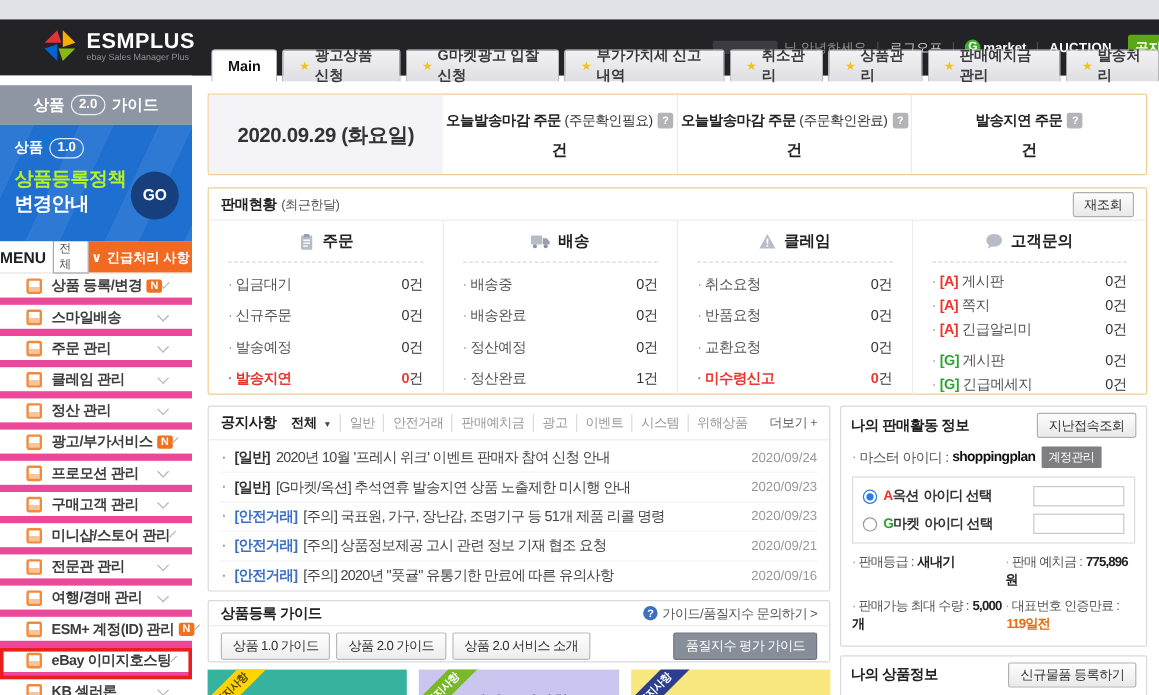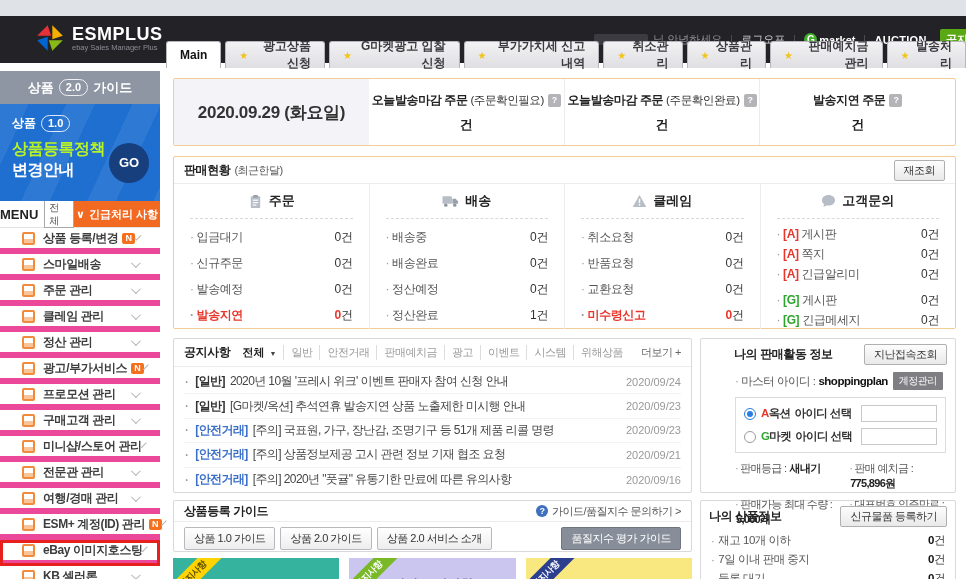--- a/index.html
+++ b/index.html
@@ -18,21 +18,21 @@
   .greet { color:#8f8f97; }
   .ub-sep { width:1px; height:10px; background:#4b4b52; margin:0 9px; }
   .logout { color:#cfcfd5; }
   .gm { display:flex; align-items:center; }
   .gm-g { width:13px; height:13px; border-radius:50%; background:#3fae29; color:#fff; font-size:10px; font-weight:bold; text-align:center; line-height:13px; margin-right:2px; }
   .gm-rest { color:#fff; font-weight:bold; }
   .auction { color:#fff; font-weight:bold; letter-spacing:.3px; }
   .notice-badge { background:#5aa814; color:#fff; font-size:11px; font-weight:bold; padding:3px 6px; border-radius:2px; margin-left:10px; margin-right:-8px; }
 
   
-  .tabs { position:absolute; left:166px; top:25px; display:flex; gap:4px;text-align:right; }
+  .tabs { position:absolute; left:176px; top:25px; display:flex; gap:4px; }
   .tab { height:27px; display:flex; align-items:center; padding:0 13px; font-size:12px; font-weight:bold; color:#3a3a3e;
          background:linear-gradient(180deg,#f2f2f4,#dfdfe3); border:1px solid #b6b6bc; border-bottom:none; border-radius:3px 3px 0 0; cursor:pointer; }
   .tab .star { color:#f0c419; font-size:10px; margin-right:4px; }
   .tab.active { background:#fff; color:#111; }
 
   
   .sidebar { position:absolute; left:0; top:47px; width:160px; height:532px; background:#fff; }
   .guide-banner { margin-top:8px; height:33px; background:#8e96a3; color:#fff; display:flex; align-items:center; justify-content:center; font-size:13px; font-weight:bold; gap:5px; cursor:pointer; }
   .pill { border:1px solid rgba(255,255,255,.85); border-radius:9px; padding:0 6px; font-size:11px; font-weight:bold; line-height:15px; }
   .promo { position:relative; height:97px; background:#1e6fd0; background-image:repeating-linear-gradient(115deg, rgba(255,255,255,.07) 0 26px, rgba(255,255,255,0) 26px 60px); padding:11px 0 0 12px; cursor:pointer; }
@@ -103,21 +103,21 @@
   .more-link { margin-left:auto; font-size:11px; color:#666; letter-spacing:-.5px; cursor:pointer; }
   .notice-list { padding:3px 10px 0; }
   .n-row { display:flex; align-items:center; height:24.4px; border-bottom:1px solid #f3f3f3; cursor:pointer; }
   .n-row:last-child { border-bottom:none; }
   .n-row::before { content:"·"; color:#999; margin-right:6px; }
   .n-cat { font-size:12px; font-weight:bold; color:#333; margin-right:5px; letter-spacing:-.6px; white-space:nowrap; }
   .n-cat.safety { color:#3b6fc8; }
   .n-title { flex:1; font-size:12px; color:#444; letter-spacing:-.6px; white-space:nowrap; overflow:hidden; text-overflow:ellipsis; }
   .n-date { font-size:11px; color:#999; margin-left:8px; }
 
-  .activity-box { height:155px;padding-left:25px; }
+  .activity-box { height:201px; }
   .act-head { display:flex; align-items:center; padding:5px 8px 0; }
   .box-title { font-size:12px; font-weight:bold; color:#222; letter-spacing:-.4px; }
   .master-row { display:flex; align-items:center; padding:7px 9px 0; font-size:11.5px; color:#555; letter-spacing:-.5px; }
   .master-row::before { content:"· "; color:#999; margin-right:3px; }
   .master-id { font-weight:bold; color:#111; margin-left:3px; }
   .acct-btn { margin-left:5px; background:#7f7f83; color:#fff; font-size:10px; padding:2px 6px; border-radius:1px; cursor:pointer; letter-spacing:-.5px; white-space:nowrap; }
   .id-box { margin:7px 9px 0; border:1px solid #dcdcdf; padding:4px 8px; }
   .id-row { display:flex; align-items:center; height:23px; }
   .radio { width:12px; height:12px; border-radius:50%; border:1px solid #9a9aa0; background:#fff; flex:none; cursor:pointer; }
   .radio.sel { border:1px solid #2a7de1; position:relative; }

